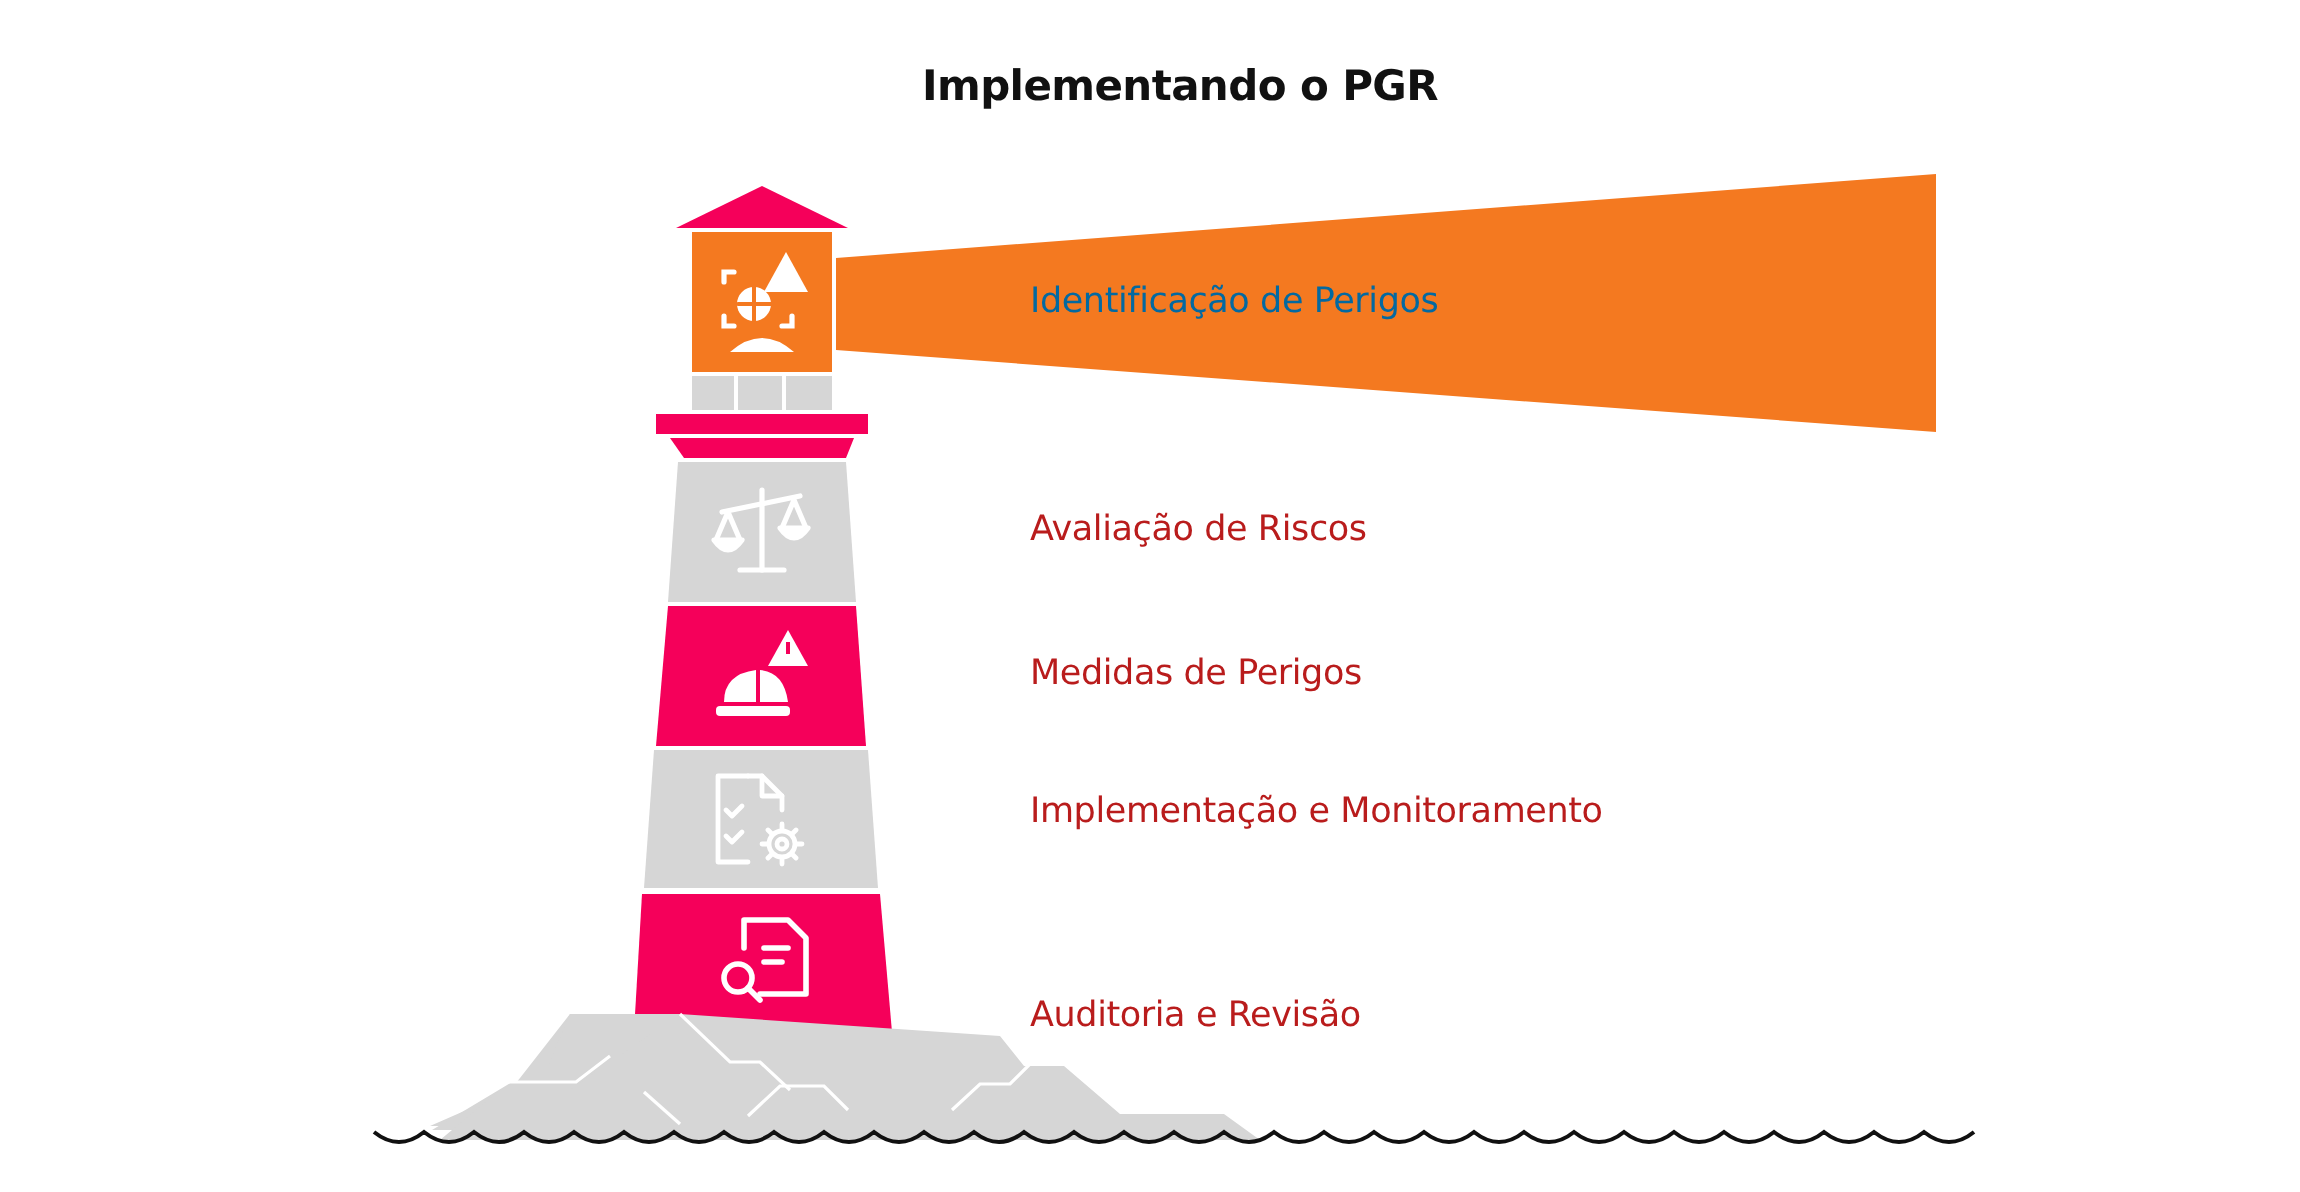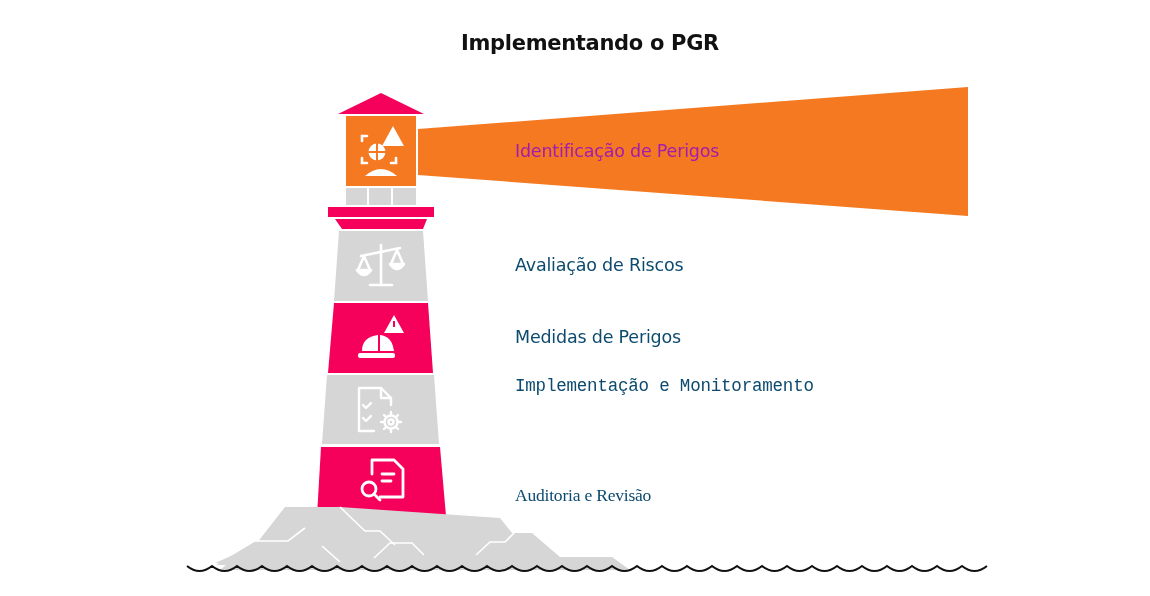--- a/index.html
+++ b/index.html
@@ -1,20 +1,20 @@
 <!DOCTYPE html>
 <html><head>
 <meta charset="utf-8">
 <style>
   html, body { margin: 0; padding: 0; background: #ffffff; }
   body { width: 1150px; height: 596px; position: relative; overflow: hidden; font-family: "DejaVu Sans", "Liberation Sans", sans-serif; }
   .title { position: absolute; left: 0; width: 1180px; top: 31px; text-align: center; font-size: 21px; font-weight: bold; color: #111111; letter-spacing: -0.3px; }
   svg.scene { position: absolute; left: 0; top: 0; }
-  .label { position: absolute; left: 515px; font-size: 17.5px; color: #0c4a6e; white-space: nowrap; letter-spacing: -0.2px; }
-  .label.active { color: #a21caf; }
+  .label { position: absolute; left: 515px; font-size: 17.5px; color: #b91c1c; white-space: nowrap; letter-spacing: -0.2px; }
+  .label.active { color: #0369a1; }
 </style>
 </head>
 <body>
 
 <div class="title">Implementando o PGR</div>
 
 <svg class="scene" width="1150" height="596" viewBox="0 0 1150 596">
 
   <polygon points="418,129 968,87 968,216 418,175" fill="#F47920"></polygon>
 
@@ -93,14 +93,14 @@
     <path d="M476,555 L490,542 L505,542 L516,531"></path>
     <path d="M322,546 L340,562"></path>
   </g>
 
   <path fill="none" stroke="#111111" stroke-width="2" d="M187,566 q12.5,10 25,0 q12.5,10 25,0 q12.5,10 25,0 q12.5,10 25,0 q12.5,10 25,0 q12.5,10 25,0 q12.5,10 25,0 q12.5,10 25,0 q12.5,10 25,0 q12.5,10 25,0 q12.5,10 25,0 q12.5,10 25,0 q12.5,10 25,0 q12.5,10 25,0 q12.5,10 25,0 q12.5,10 25,0 q12.5,10 25,0 q12.5,10 25,0 q12.5,10 25,0 q12.5,10 25,0 q12.5,10 25,0 q12.5,10 25,0 q12.5,10 25,0 q12.5,10 25,0 q12.5,10 25,0 q12.5,10 25,0 q12.5,10 25,0 q12.5,10 25,0 q12.5,10 25,0 q12.5,10 25,0 q12.5,10 25,0 q12.5,10 25,0"></path>
 </svg>
 
 <div class="label active" style="top:141px;">Identificação de Perigos</div>
 <div class="label" style="top:255px;">Avaliação de Riscos</div>
 <div class="label" style="top:327px;">Medidas de Perigos</div>
-<div class="label" style="top:376px;font-family:Liberation Mono, monospace;">Implementação e Monitoramento</div>
-<div class="label" style="top:485px;font-family:Liberation Serif, serif;">Auditoria e Revisão</div>
+<div class="label" style="top:396px;">Implementação e Monitoramento</div>
+<div class="label" style="top:498px;">Auditoria e Revisão</div>
 
 </body></html>

